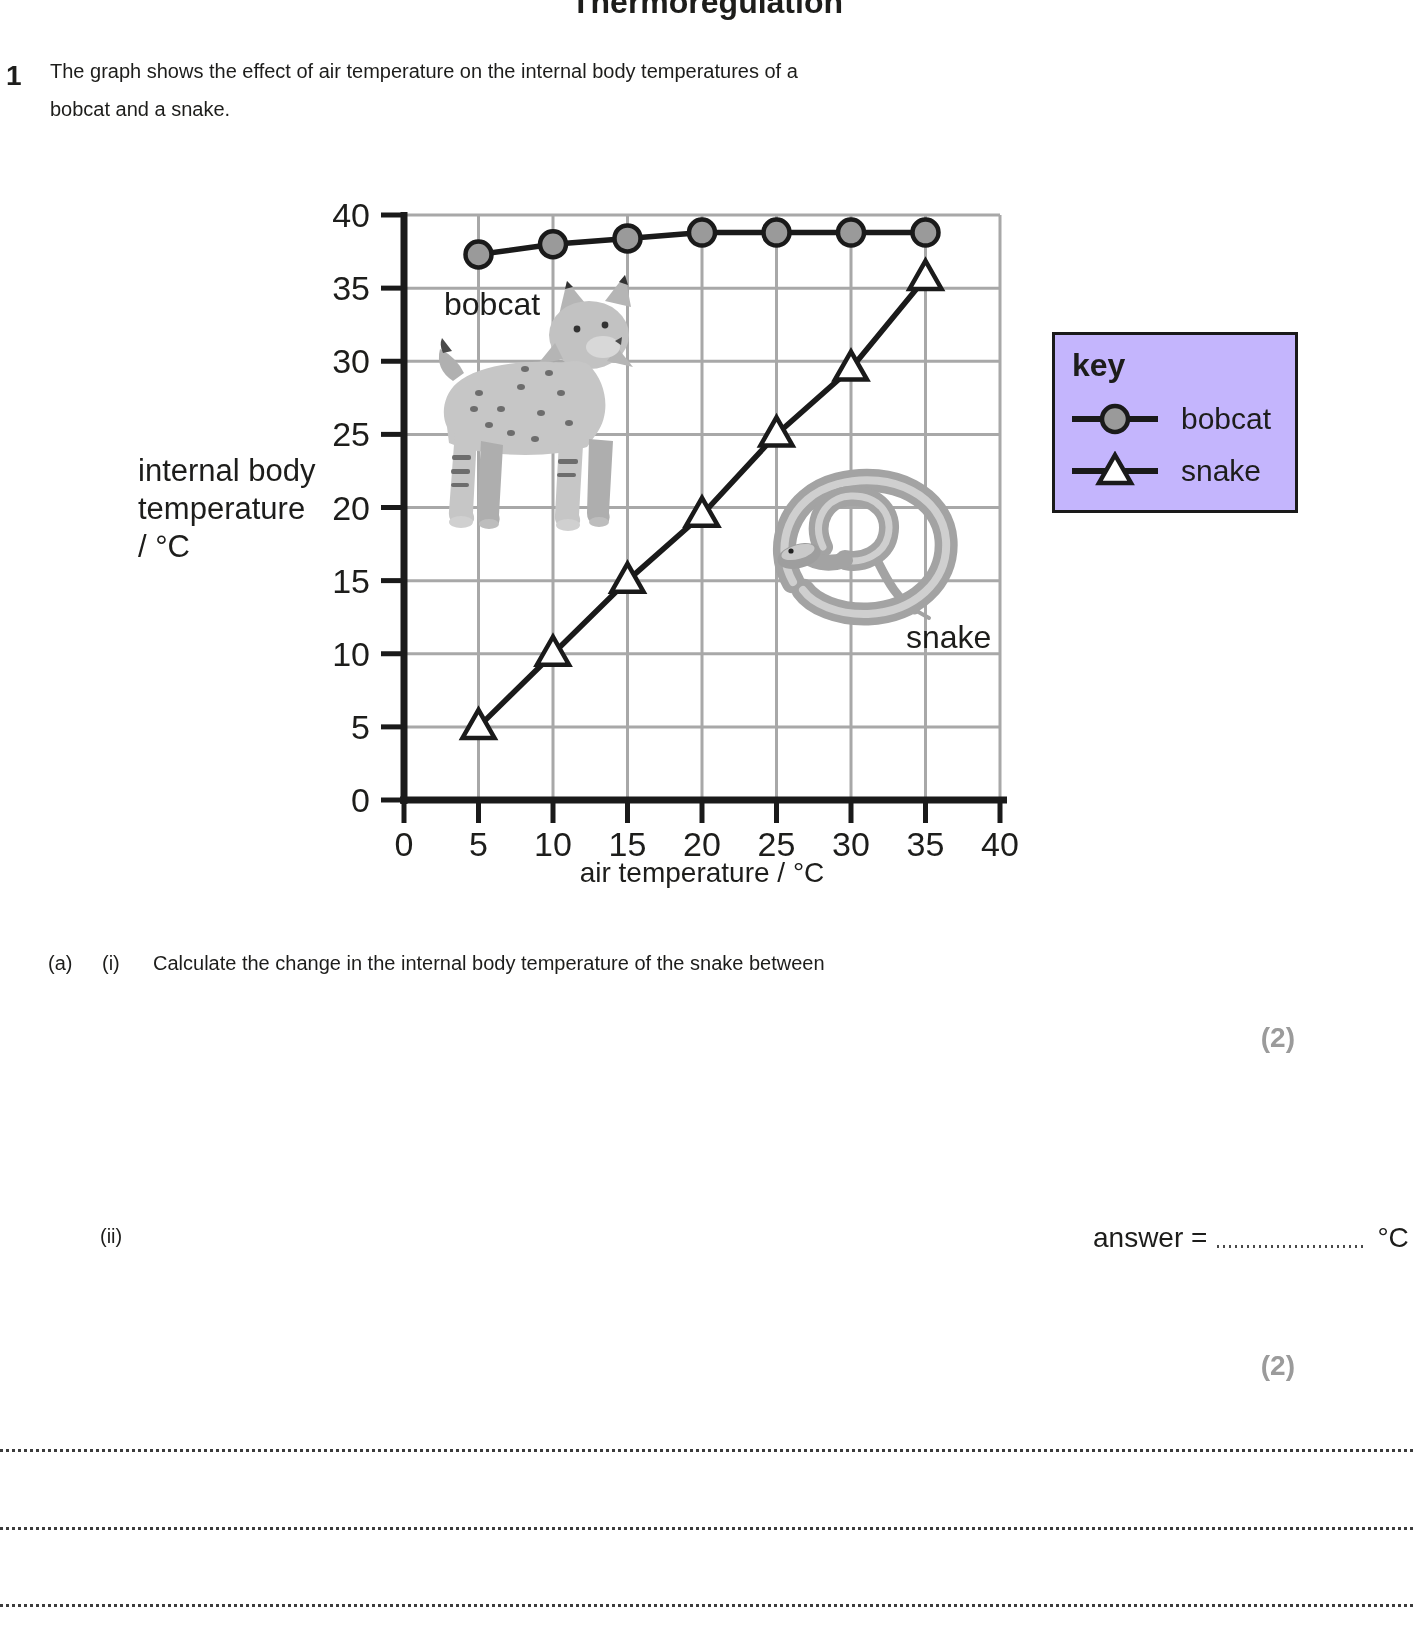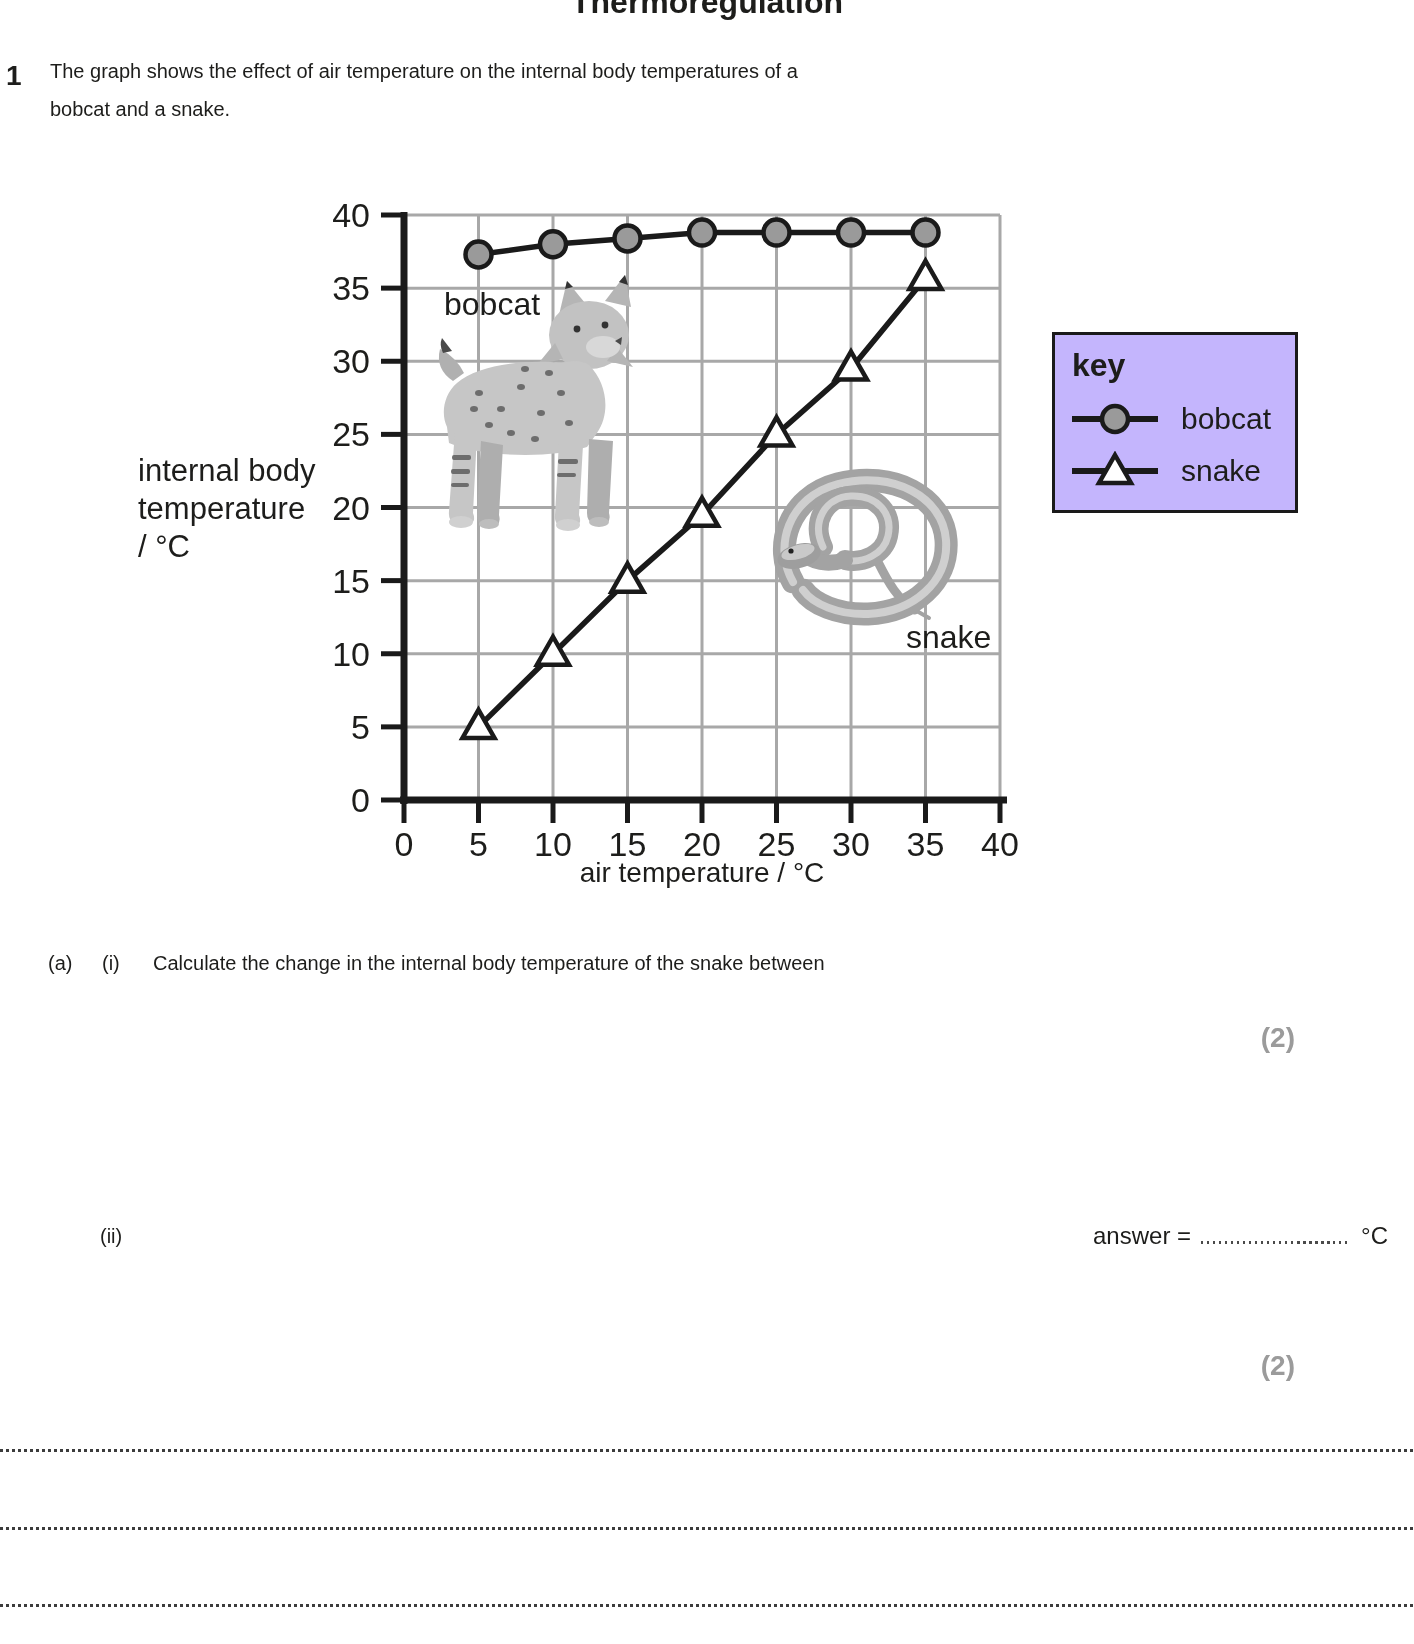--- a/index.html
+++ b/index.html
@@ -25,21 +25,21 @@
   .keyrow1{top:64px;}
   .keyrow2{top:116px;}
   .keylabel{margin-left:20px;font-size:30px;}
   .qa-a{left:48px;top:952px;}
   .qa-i{left:102px;top:952px;}
   .qa-line1{left:153px;top:952px;}
   .qa-line2{left:153px;top:992px;}
   .marks{width:100px;text-align:right;font-size:28px;font-weight:bold;color:#9b9b9b;}
   .marks1{left:1195px;top:1022px;}
   .marks2{left:1195px;top:1350px;}
-  .answer{left:1093px;top:1222px;display:flex;align-items:baseline;font-size:24px;}
+  .answer{left:1093px;top:1222px;display:flex;align-items:baseline;font-size:28px;}
   .answer-dots{display:inline-block;width:150px;height:3px;align-self:flex-end;margin:0 10px 6px 10px;
           background:repeating-linear-gradient(90deg,#4a4a4a 0 2.5px,transparent 2.5px 6px);}
   .qa-ii{left:100px;top:1225px;}
   .qa-ii-text{left:157px;top:1298px;}
   .dotline{position:absolute;left:0;width:1414px;height:3px;
           background:repeating-linear-gradient(90deg,#3c3c3c 0 2.5px,transparent 2.5px 6px);}
   .dl1{top:1449px;} .dl2{top:1527px;} .dl3{top:1604px;}
 </style>
 </head>
 <body>

